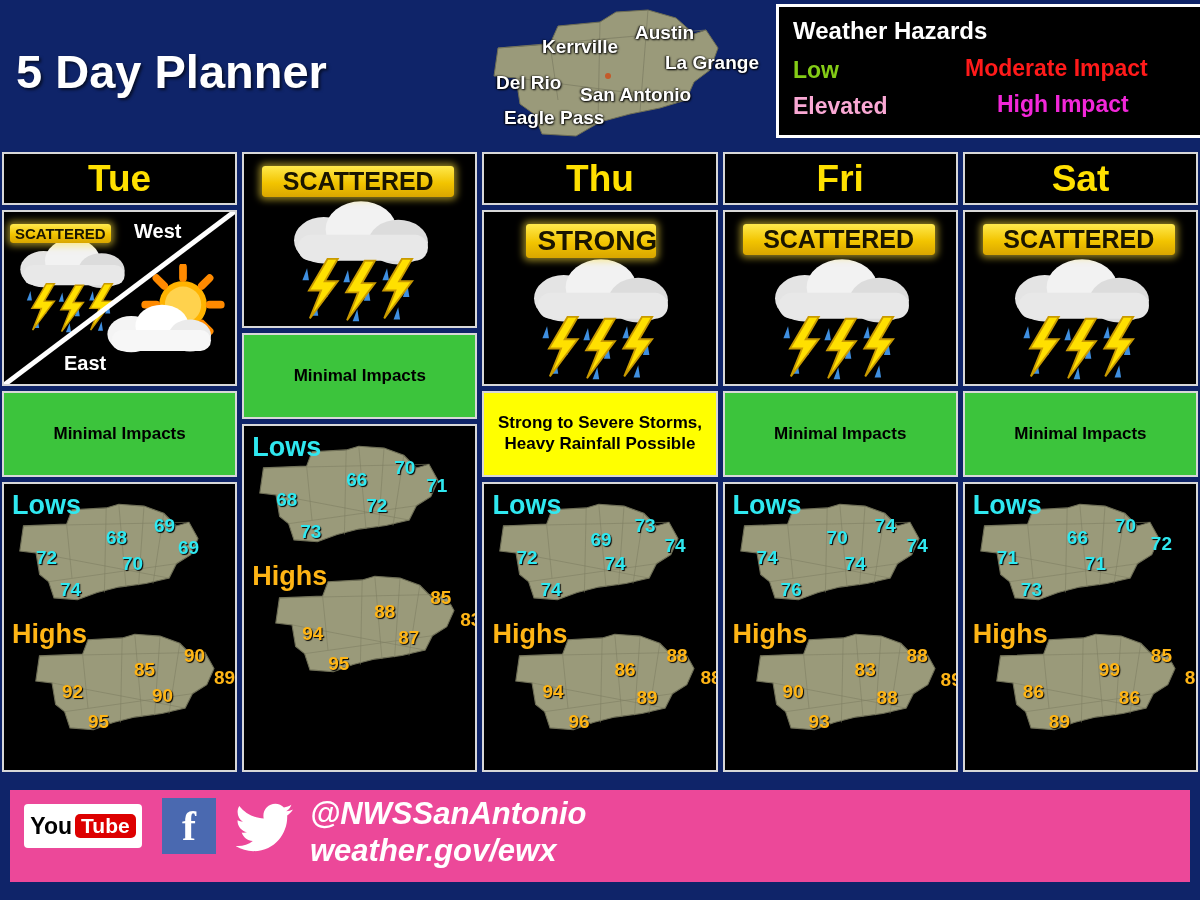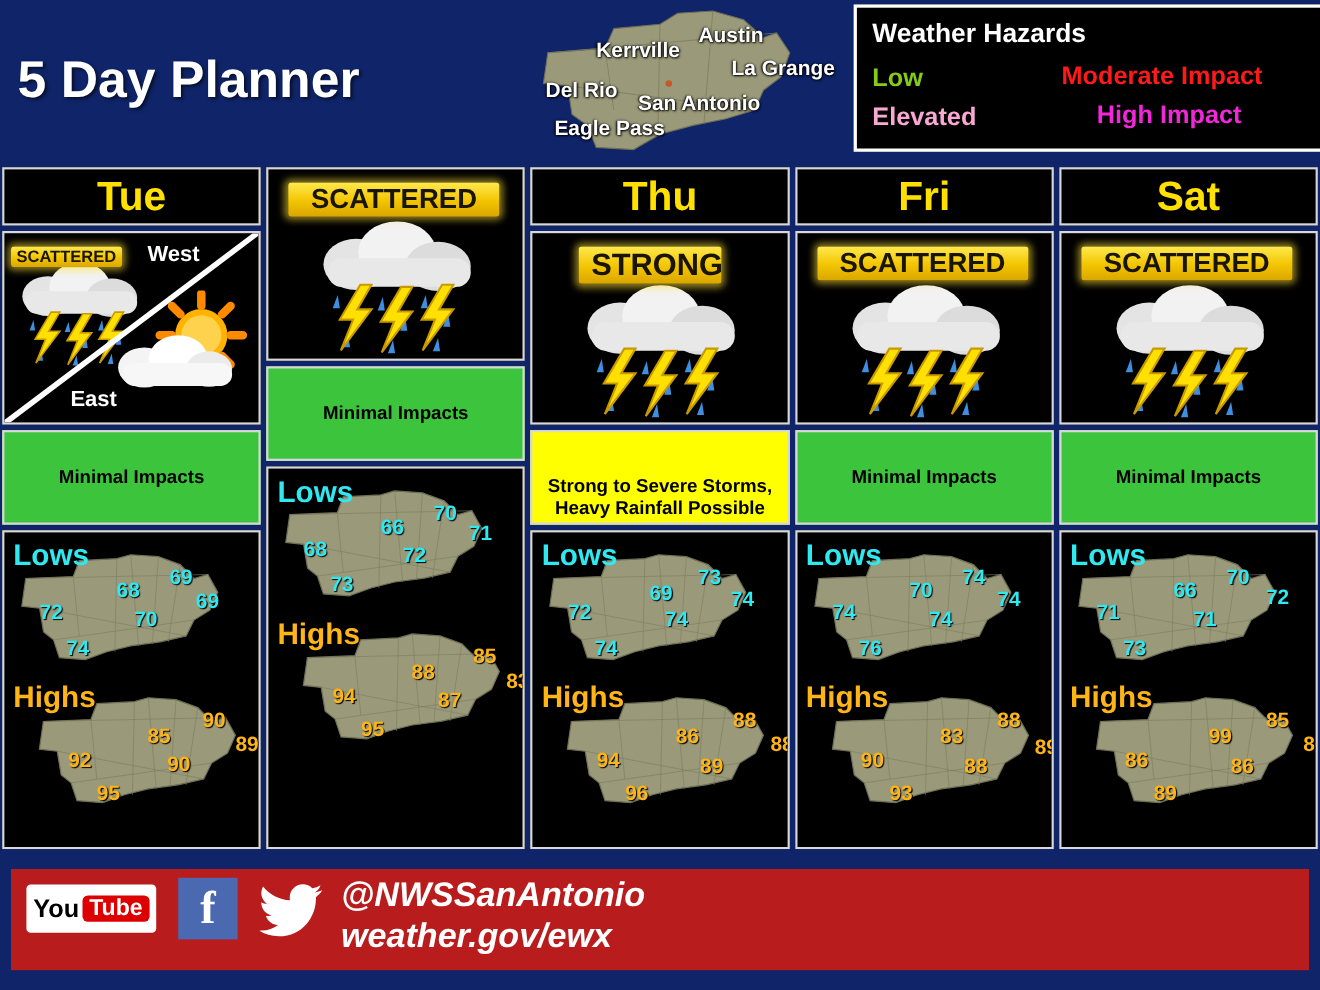--- a/index.html
+++ b/index.html
@@ -119,21 +119,21 @@
     text-shadow:1px 1px 2px #000;
   }
 
   
   .footer{
     position:absolute;left:0;top:772px;width:1200px;height:128px;
     background:#0f2469;
   }
   .footer-bar{
     position:absolute;left:10px;top:18px;width:1180px;height:92px;
-    background:#b91c1c;
+    background:#ec4899;
   }
   .yt{
     position:absolute;left:14px;top:14px;width:118px;height:44px;
     background:#fff;border-radius:4px;
     display:flex;align-items:center;justify-content:center;gap:3px;
   }
   .yt .yt-you{color:#000;font-size:23px;font-weight:bold;line-height:1;}
   .yt .yt-tube{
     background:#d00;color:#fff;font-size:21px;font-weight:bold;
     border-radius:5px;padding:1px 6px;line-height:1.05;
@@ -381,21 +381,21 @@
     </g>
     <g fill="#ffe000" stroke="#c99a00" stroke-width="2">
       <path d="M64 76 l-20 34 13 0 -12 30 30 -40 -14 0 14 -24 z"></path>
       <path d="M104 78 l-20 34 13 0 -12 30 30 -40 -14 0 14 -24 z"></path>
       <path d="M144 76 l-20 34 13 0 -12 30 30 -40 -14 0 14 -24 z"></path>
     </g>
   </svg>
       </div>
       <div class="banner" style="left:42px;top:12px;font-size:28px;width:130px;box-sizing:border-box;padding-left:11px;">STRONG</div>
       </div>
-      <div class="impact-cell" style="background: rgb(255, 255, 0); align-items: flex-end;">
+      <div class="impact-cell" style="background: rgb(255, 255, 0);">
         <span>Strong to Severe Storms, Heavy Rainfall Possible</span>
       </div>
       <div class="temp-cell">
     <div class="tmap lows"><svg width="198" height="100" viewBox="0 0 220 110">
     <path d="M6 26 L54 24 L60 8 L98 6 L112 2 L140 4 L162 12 L176 26 L190 22 L200 40
              L192 58 L176 68 L168 84 L142 90 L112 94 L88 100 L66 108 L40 106 L34 88
              L24 80 L20 56 L2 54 Z" fill="#9a9a7a" stroke="#6f6f57" stroke-width="1.2"></path>
     <g stroke="#7d7d62" stroke-width="0.8" fill="none" opacity="0.8">
       <path d="M54 24 L60 84 M98 6 L96 100 M140 4 L134 92 M20 56 L168 84 M6 26 L190 22
                M112 2 L120 94 M162 12 L150 90 M34 88 L176 68"></path>

